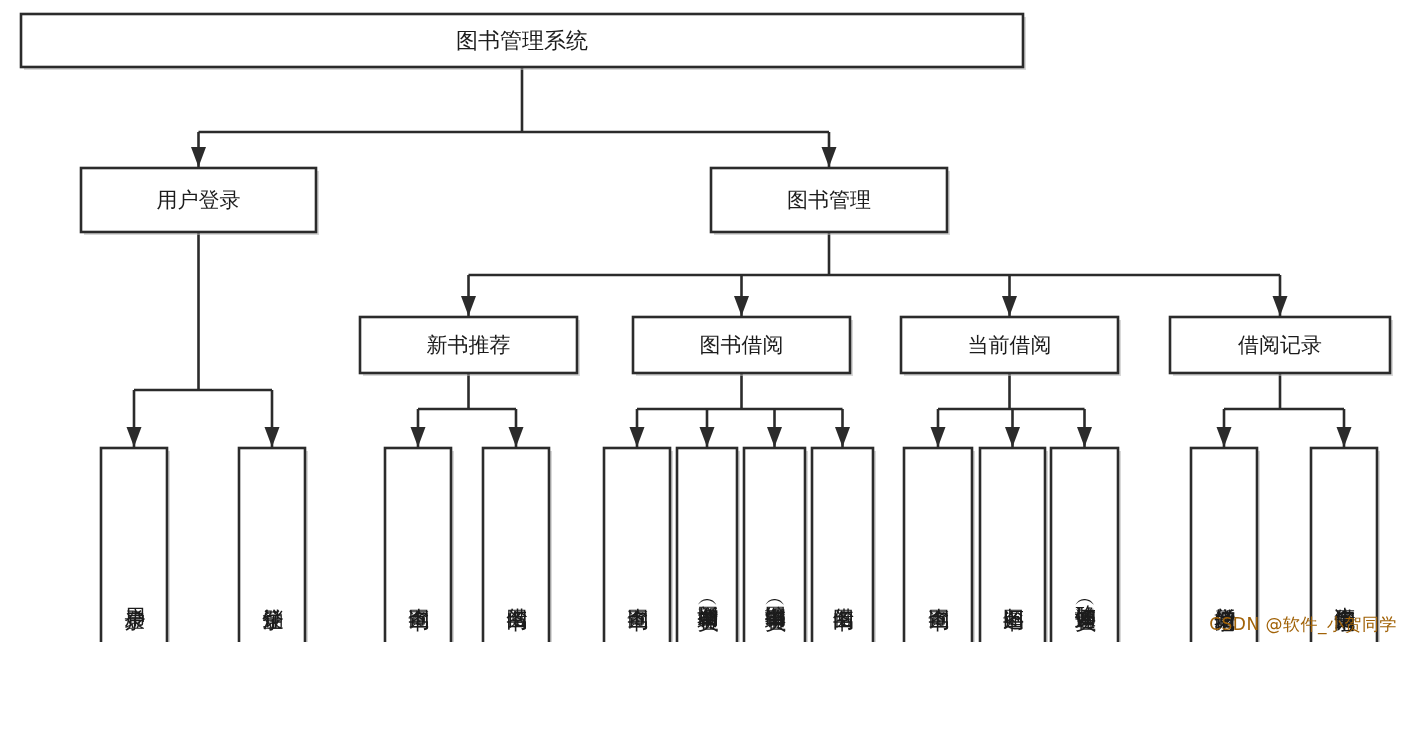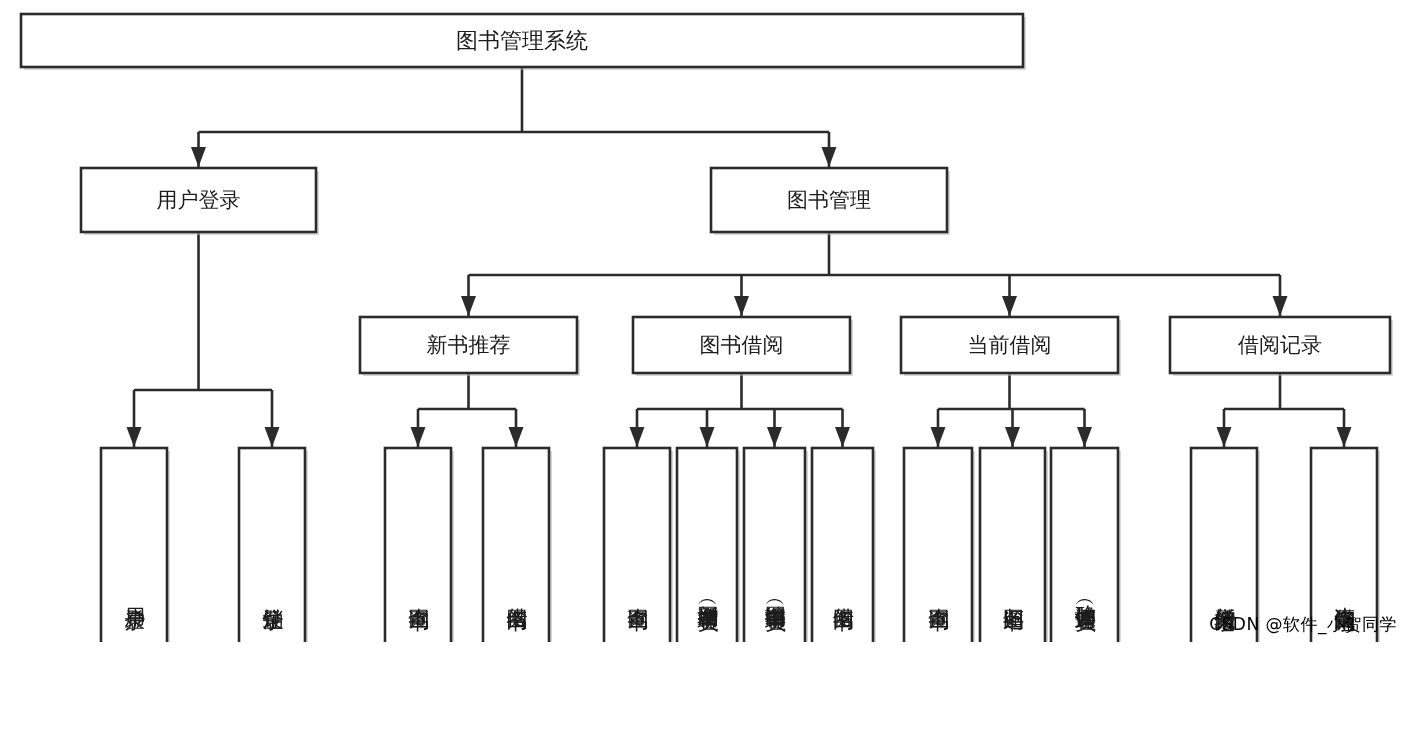--- a/index.html
+++ b/index.html
@@ -73,21 +73,21 @@
     color: #1c1c1c;
     letter-spacing: 1px;
     white-space: nowrap;
   }
   .watermark {
     position: absolute;
     right: 8px;
     bottom: 6px;
     font-family: "DejaVu Sans", "Liberation Sans", sans-serif;
     font-size: 17px;
-    color: #000000;
+    color: #a16207;
     letter-spacing: .5px;
     white-space: nowrap;
     user-select: none;
   }
 </style>
 </head>
 <body>
 
 <div id="diagram-root">
 

